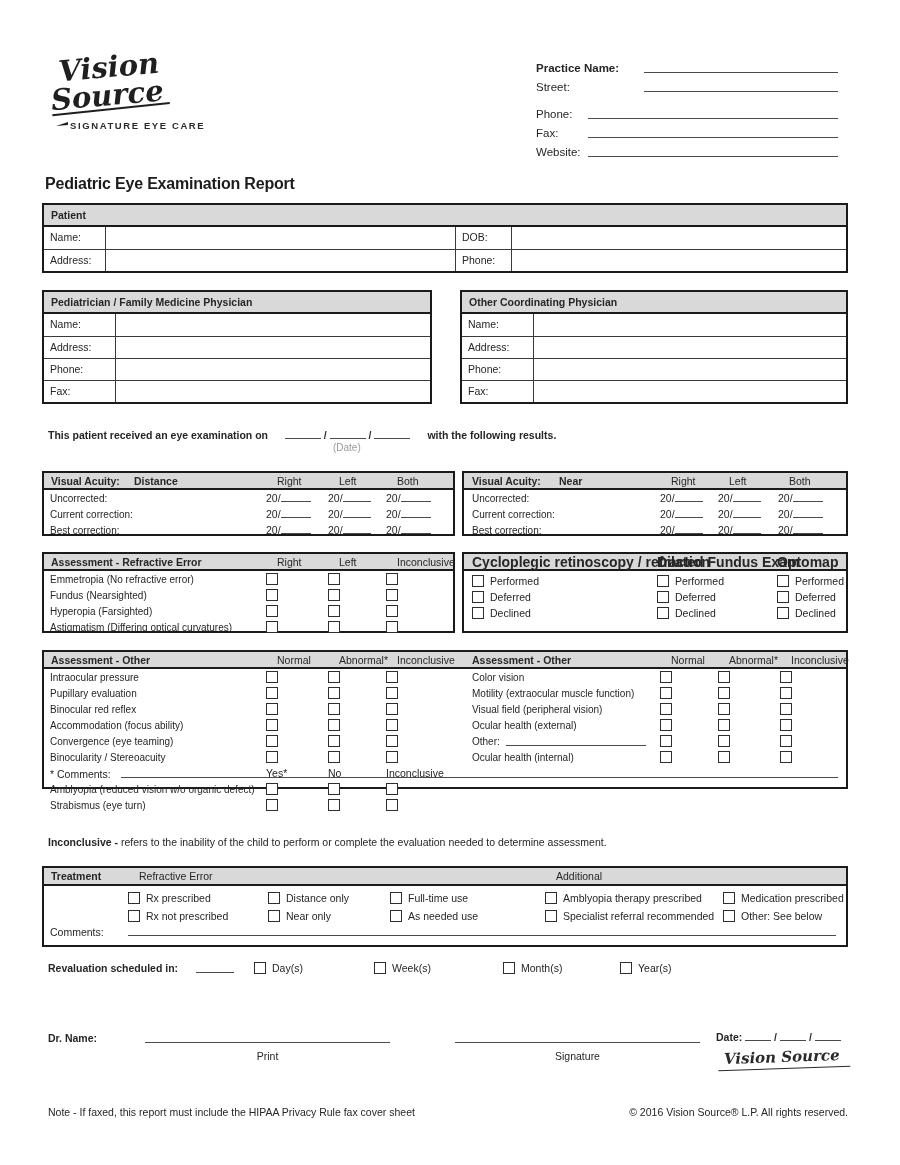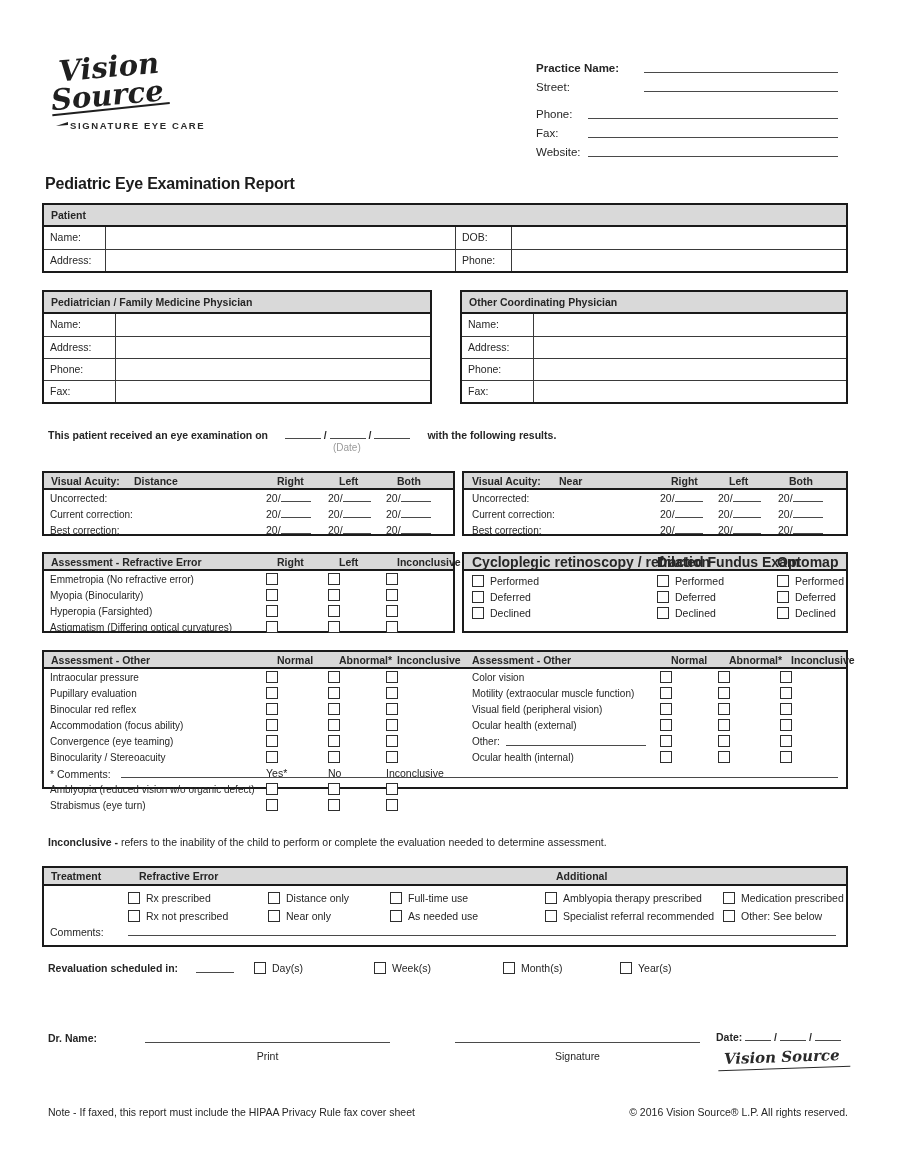--- a/index.html
+++ b/index.html
@@ -19,21 +19,21 @@
   .cba { position: absolute; width: 12px; height: 12px; border: 1.5px solid #2e2e2e; background: #fff; top: 2px; }
   .cbi { display: inline-block; width: 12px; height: 12px; border: 1.5px solid #2e2e2e; background:#fff; margin-right: 6px; vertical-align: -2px; }
   .bl { display: inline-block; border-bottom: 1px solid #4a4a4a; height: 11px; }
   .frow { display: flex; height: 22px; line-height: 21px; border-top: 1px solid #3a3a3a; }
   .fc { border-right: 1px solid #3a3a3a; padding-left: 6px; }
   .fc.last { border-right: none; }
   .prow { display: flex; height: 17px; margin-bottom: 2px; font-size: 11.5px; align-items: flex-end; }
   .prow .plab { line-height: 14px; }
   .prow .bl { flex: 1; margin-bottom: 2px; }
   .rowlab { padding-left: 6px; font-size: 10px; }
-  .colhead { font-weight: bold; padding-left: 11px; }
+  .colhead { font-weight: normal; padding-left: 11px; }
   .title { font-size: 16px; font-weight: bold; letter-spacing: -0.2px; color:#1c1c1c; }
   .gray { color: #9a9a9a; }
   .script-sig {
     font-family: "DejaVu Serif", serif; font-style: italic; font-weight: bold;
     font-size: 15px; color:#2a2a2a; border-bottom: 1.5px solid #2a2a2a;
     padding: 0 10px 2px 6px; display:inline-block; transform: rotate(-2deg);
   }
 </style>
 </head>
 <body>
@@ -208,21 +208,21 @@
       <span class="at colhead" style="left:284px">Left</span>
       <span class="at colhead" style="left:342px">Inconclusive</span>
     </div>
     <div class="r16">
       <span class="rowlab">Emmetropia (No refractive error)</span>
       <span class="cba" style="left:222px"></span>
       <span class="cba" style="left:284px"></span>
       <span class="cba" style="left:342px"></span>
     </div>
     <div class="r16">
-      <span class="rowlab">Myopia (Binocularity)</span>
+      <span class="rowlab">Fundus (Nearsighted)</span>
       <span class="cba" style="left:222px"></span>
       <span class="cba" style="left:284px"></span>
       <span class="cba" style="left:342px"></span>
     </div>
     <div class="r16">
       <span class="rowlab">Hyperopia (Farsighted)</span>
       <span class="cba" style="left:222px"></span>
       <span class="cba" style="left:284px"></span>
       <span class="cba" style="left:342px"></span>
     </div>

